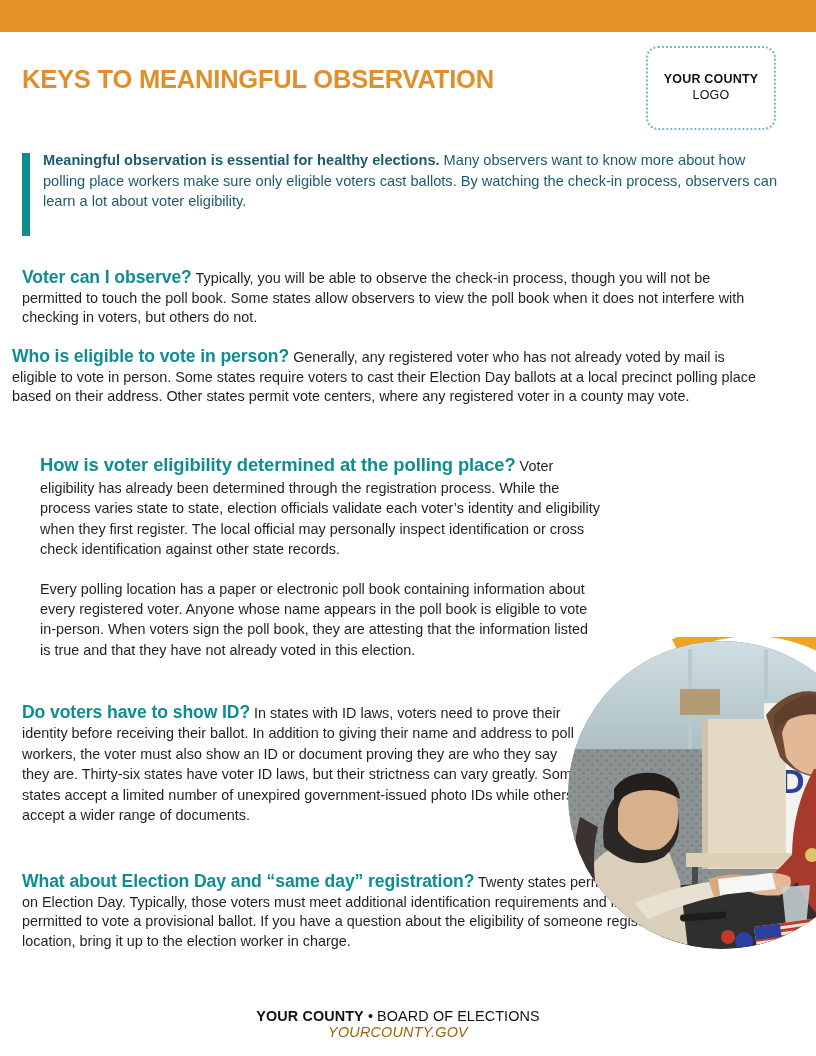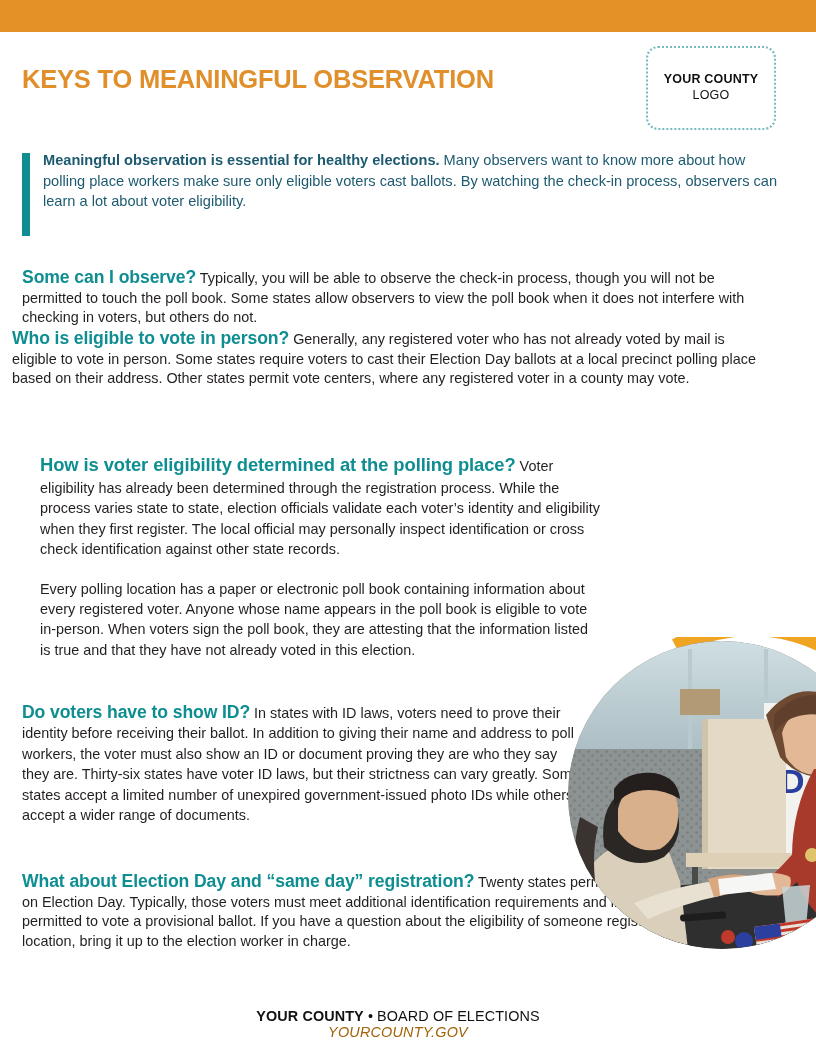--- a/index.html
+++ b/index.html
@@ -129,21 +129,21 @@
   }
   .q-head {
     font-size: 17.6px;
     font-weight: bold;
     color: #0f8e92;
     letter-spacing: -0.1px;
   }
 
   
   .s-observe   { position: absolute; top: 118px;  left: 0; }
-  .s-eligible  { position: absolute; top: 179px;  left: 0; margin-left: 12px; }
+  .s-eligible  { position: absolute; top: 197px;  left: 0; margin-left: 12px; }
 
   
   .s-determined { position: absolute; top: 302px; left: 0; width: 560px; margin-left: 40px; }
   .s-determined .q-head { font-size: 18.4px; line-height: 26px; }
   .s-determined p { line-height: 20.4px; }
   .s-determined .para2 { margin-top: 19px; }
 
   .s-id { position: absolute; top: 552px; left: 0; width: 566px; }
   .s-id p { line-height: 20.4px; }
 
@@ -215,21 +215,21 @@
 </div>
 
 <div class="page-body">
 
   <div class="intro">
     <div class="intro-bar"></div>
     <p class="intro-text"><b>Meaningful observation is essential for healthy elections.</b><span> Many observers want to know more about how polling place workers make sure only eligible voters cast ballots. By watching the check-in process, observers can learn a lot about voter eligibility.</span></p>
   </div>
 
   <div class="section s-observe">
-    <p><span class="q-head">Some can I observe?</span><span> Typically, you will be able to observe the check-in process, though you will not be permitted to touch the poll book. Some states allow observers to view the poll book when it does not interfere with checking in voters, but others do not.</span></p>
+    <p><span class="q-head">Voter can I observe?</span><span> Typically, you will be able to observe the check-in process, though you will not be permitted to touch the poll book. Some states allow observers to view the poll book when it does not interfere with checking in voters, but others do not.</span></p>
   </div>
 
   <div class="section s-eligible">
     <p><span class="q-head">Who is eligible to vote in person?</span><span> Generally, any registered voter who has not already voted by mail is eligible to vote in person. Some states require voters to cast their Election Day ballots at a local precinct polling place based on their address. Other states permit vote centers, where any registered voter in a county may vote.</span></p>
   </div>
 
   <div class="section s-determined">
     <p><span class="q-head">How is voter eligibility determined at the polling place?</span><span> Voter eligibility has already been determined through the registration process. While the process varies state to state, election officials validate each voter’s identity and eligibility when they first register. The local official may personally inspect identification or cross check identification against other state records.</span></p>
     <p class="para2">Every polling location has a paper or electronic poll book containing information about every registered voter. Anyone whose name appears in the poll book is eligible to vote in-person. When voters sign the poll book, they are attesting that the information listed is true and that they have not already voted in this election.</p>
   </div>

